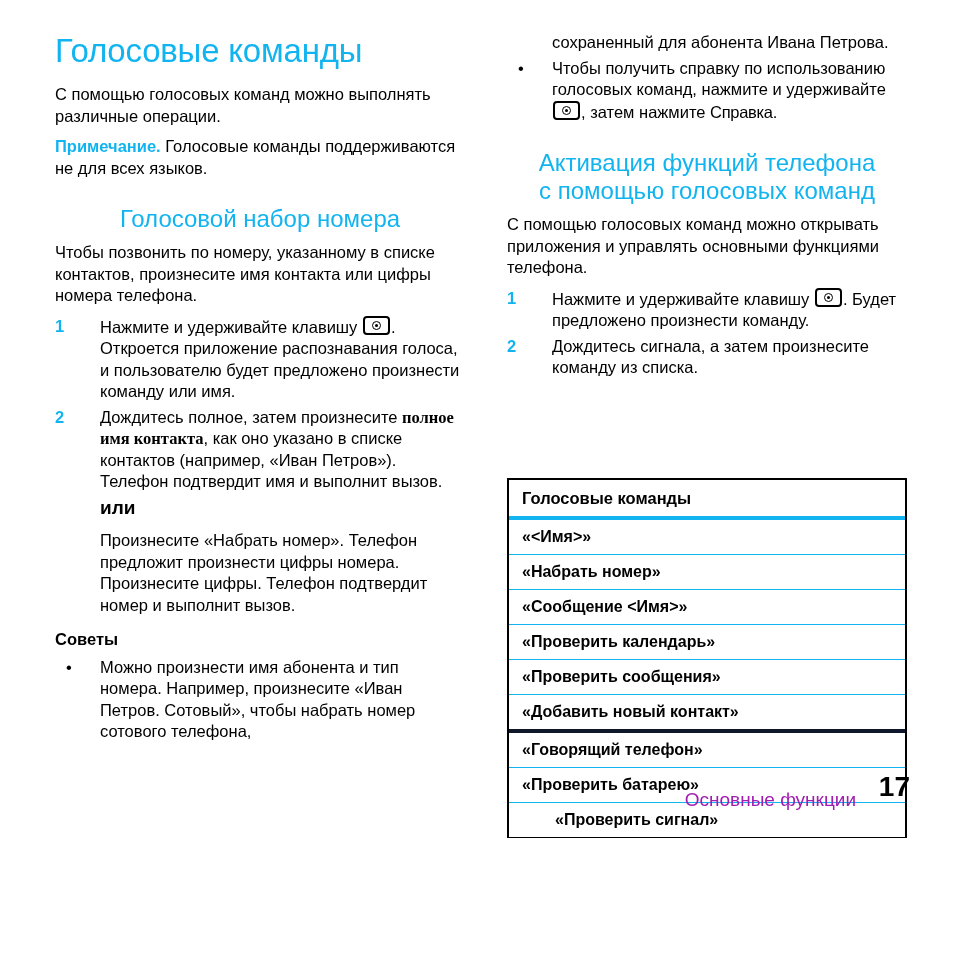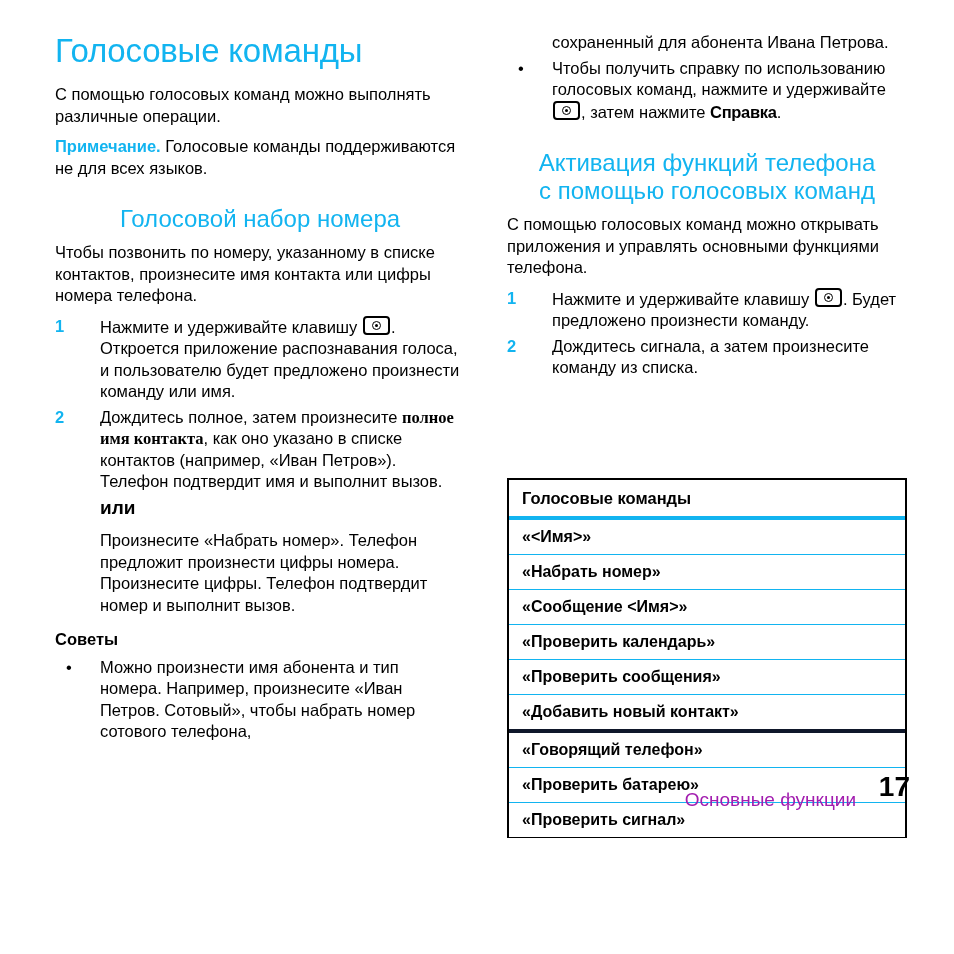--- a/index.html
+++ b/index.html
@@ -151,21 +151,21 @@
     top: 50%;
     width: 3px;
     height: 3px;
     margin-left: -1.5px;
     margin-top: -1.5px;
     background: #000;
     border-radius: 50%;
   }
 
   .condensed-bold {
-    font-weight: bold;
+    font-weight: normal;
     font-family: "Liberation Sans Narrow", "Liberation Sans", sans-serif;
     letter-spacing: -0.3px;
   }
 
   
   .cmd-table {
     position: absolute;
     left: 507px;
     top: 478px;
     width: 400px;
@@ -182,21 +182,21 @@
     border-bottom: 1.5px solid #12b4f0;
     min-height: 33px;
   }
   .cmd-row.header {
     font-size: 16.5px;
     border-bottom: 4px solid #12b4f0;
     padding-top: 8px;
     padding-bottom: 8px;
   }
   .cmd-row.thick-sep { border-bottom: 4px solid #0f172a; }
-  .cmd-row.last { border-bottom: none; }
+  .cmd-row.last { border-bottom: none; margin-left: 33px; }
 
   
   .footer {
     position: absolute;
     left: 0;
     bottom: 0;
     width: 954px;
     height: 74px;
   }
   .footer-section {

